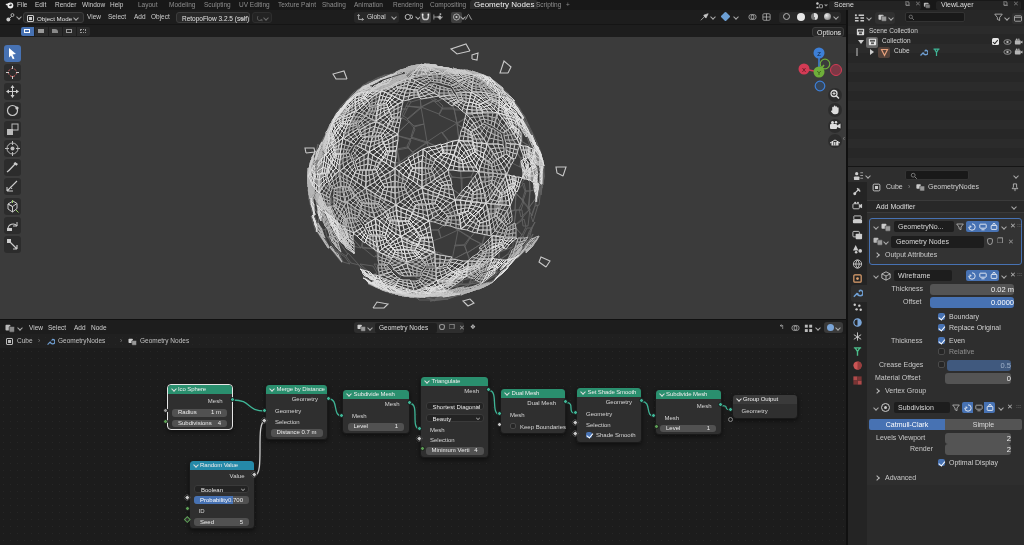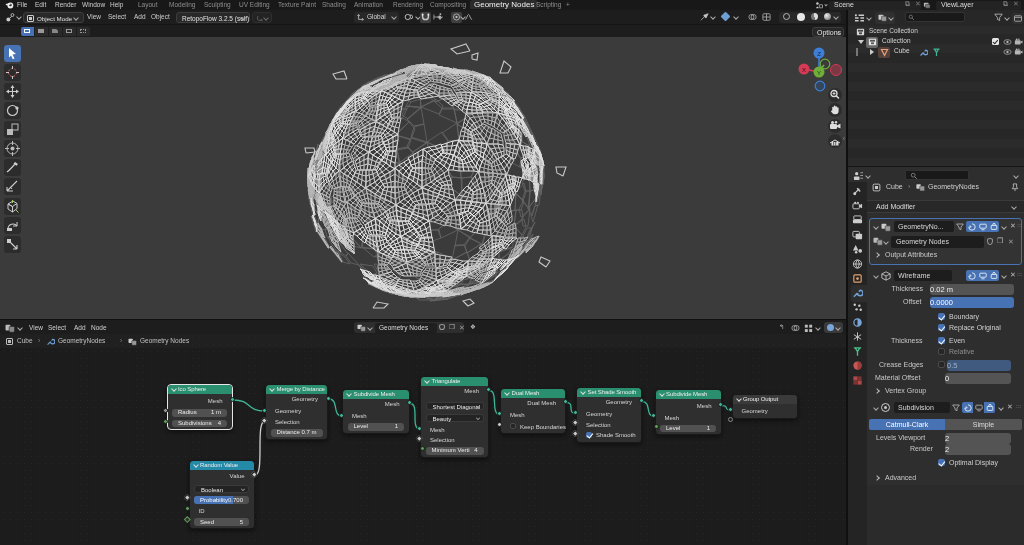--- a/index.html
+++ b/index.html
@@ -45,21 +45,21 @@
 .diam.grnh{background:#2f2f2f;border-color:#5c9e55;}
 .cb{position:absolute;width:7px;height:7px;border-radius:2px;background:#4772b3;}
 .cb:after{content:"";position:absolute;left:1.5px;top:0.5px;width:3px;height:4.5px;border-right:1.2px solid #fff;border-bottom:1.2px solid #fff;transform:rotate(40deg);}
 .cbe{position:absolute;width:7px;height:7px;border-radius:2px;background:#262626;border:1px solid #4a4a4a;}
 
 #outl{left:848px;top:10px;width:176px;height:156px;background:#272727;font-size:6.5px;}
 #props{left:848px;top:168px;width:176px;height:377px;background:#2e2e2e;font-size:7px;}
 #propshdr{left:848px;top:166px;width:176px;height:16px;background:#2e2e2e;border-top:1px solid #151515;z-index:5;}
 #ptabs{left:848px;top:182px;width:19px;height:363px;background:#242424;}
 .search{background:#191919;border-radius:2px;border:1px solid #333;height:10px;}
-.pfield{position:absolute;height:11px;background:#545454;border-radius:3px;font-size:7.5px;line-height:11px;color:#eee;text-align:left;}
+.pfield{position:absolute;height:11px;background:#545454;border-radius:3px;font-size:7.5px;line-height:11px;color:#eee;text-align:right;}
 .sep{position:absolute;background:#101010;}
 .chv{width:4px;height:4px;border-left:1px solid #aaa;border-bottom:1px solid #aaa;transform:rotate(-45deg);display:inline-block;}
 .navbtn{position:absolute;width:14px;height:14px;border-radius:50%;background:rgba(40,40,40,.75);color:#d8d8d8;text-align:center;font-size:8px;line-height:14px;}
 </style></head>
 <body>
 <div id="root">
 
 <div class="sep" style="left:846px;top:10px;width:2px;height:535px;"></div>
 <div class="sep" style="left:0;top:9px;width:1024px;height:1px;"></div>
 <div class="sep" style="left:848px;top:165px;width:176px;height:2px;"></div>

